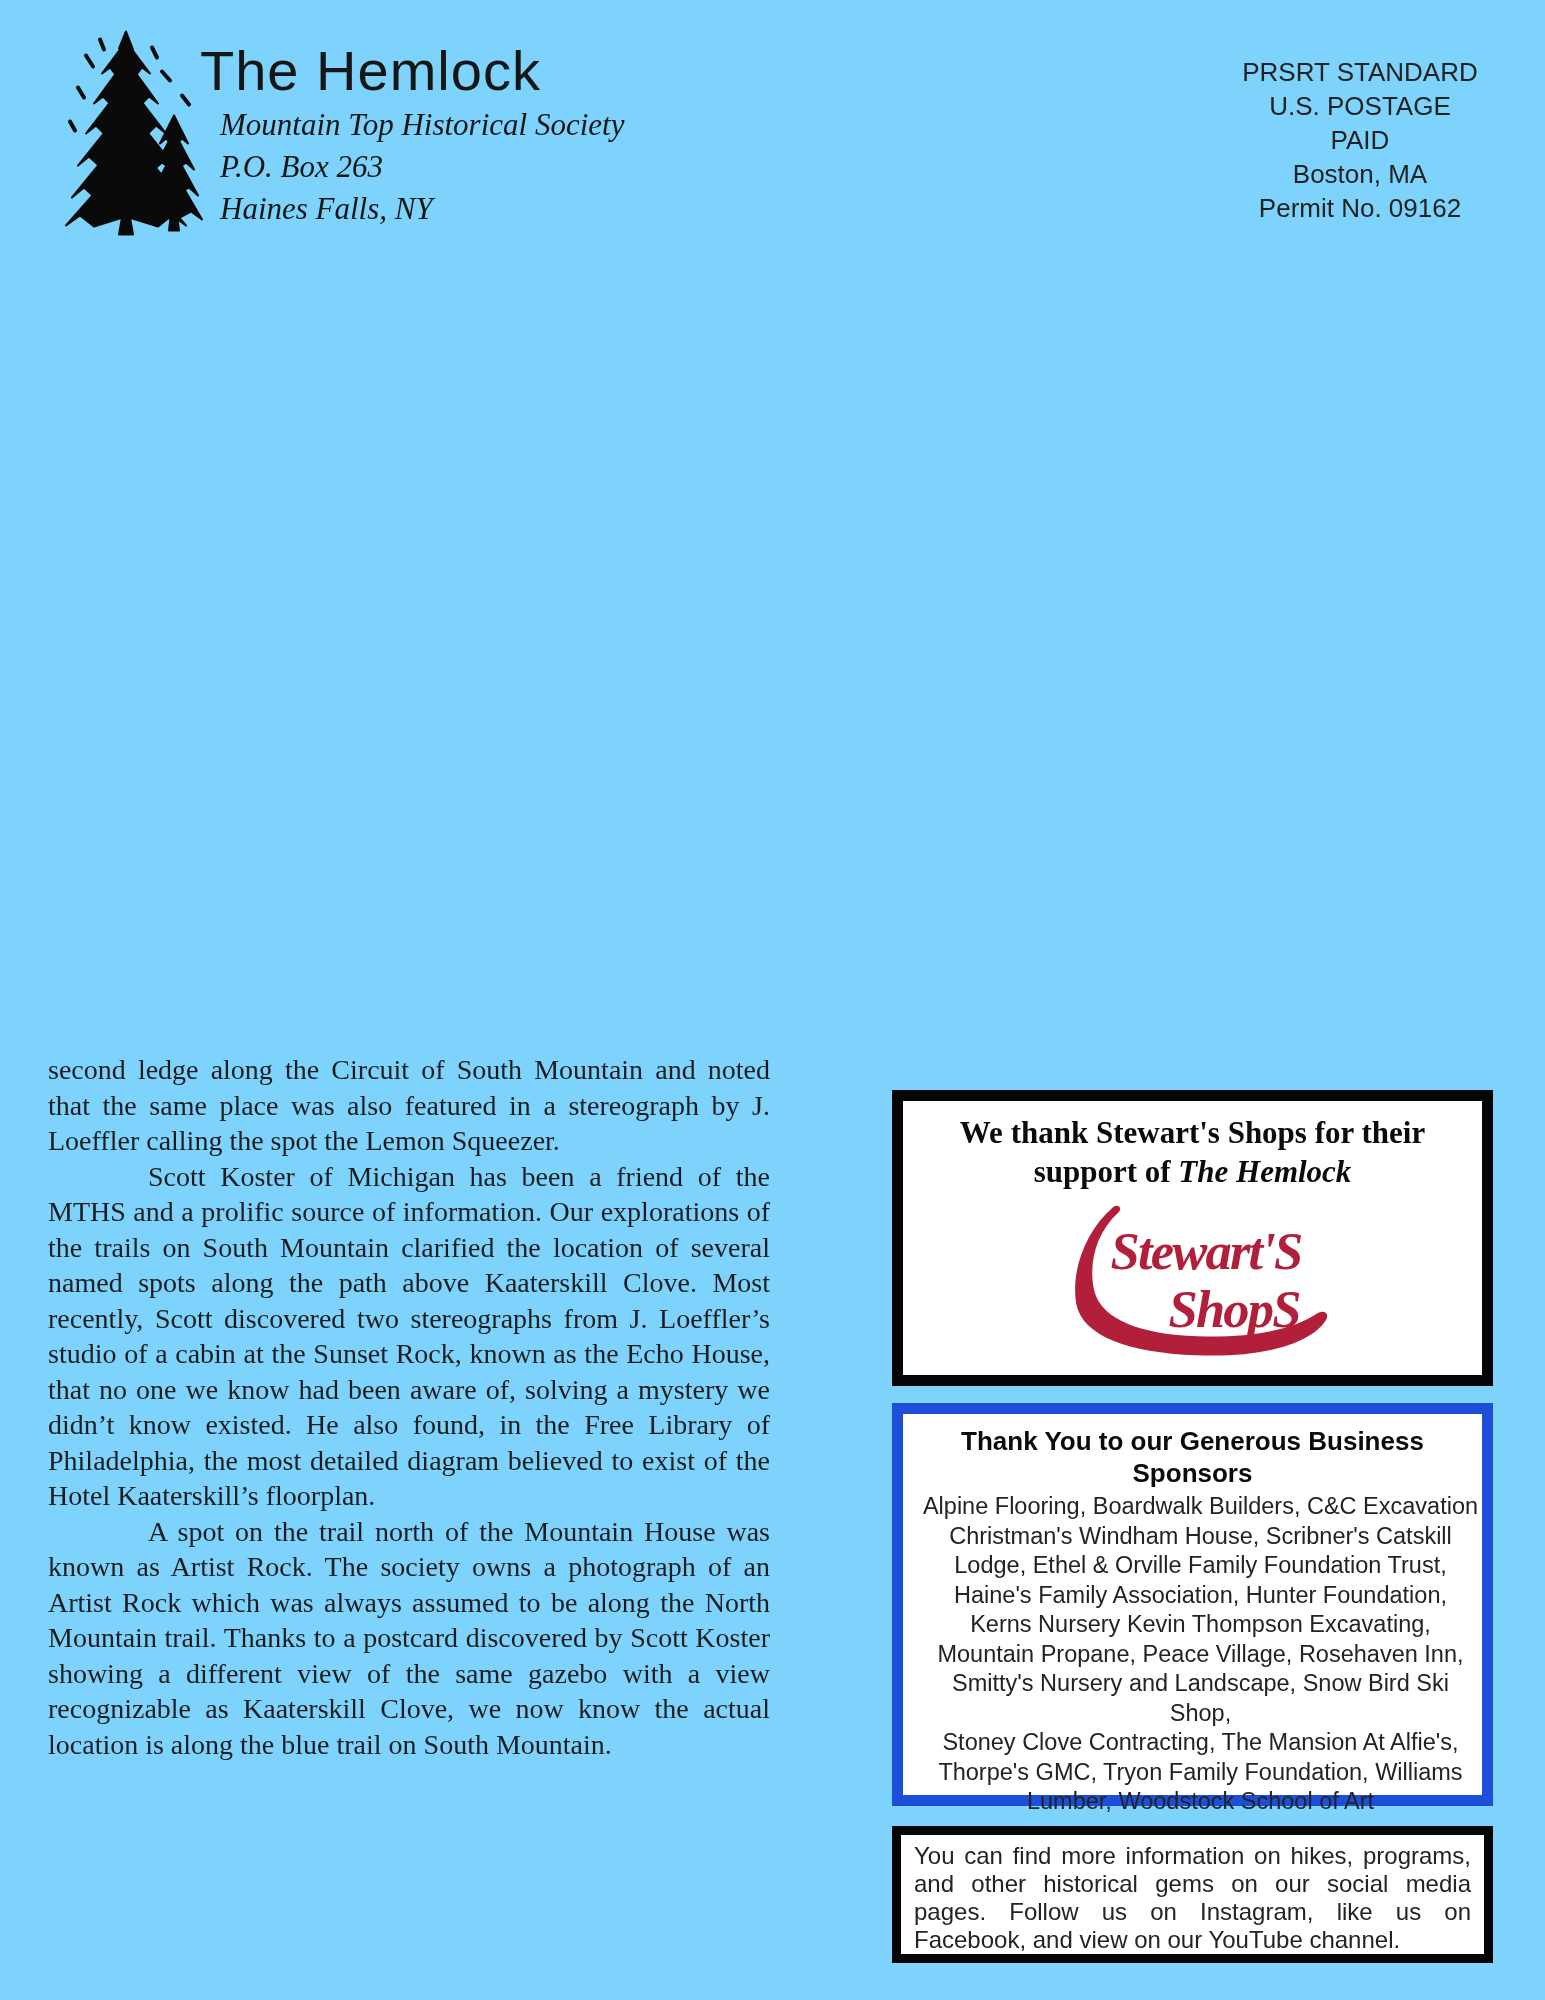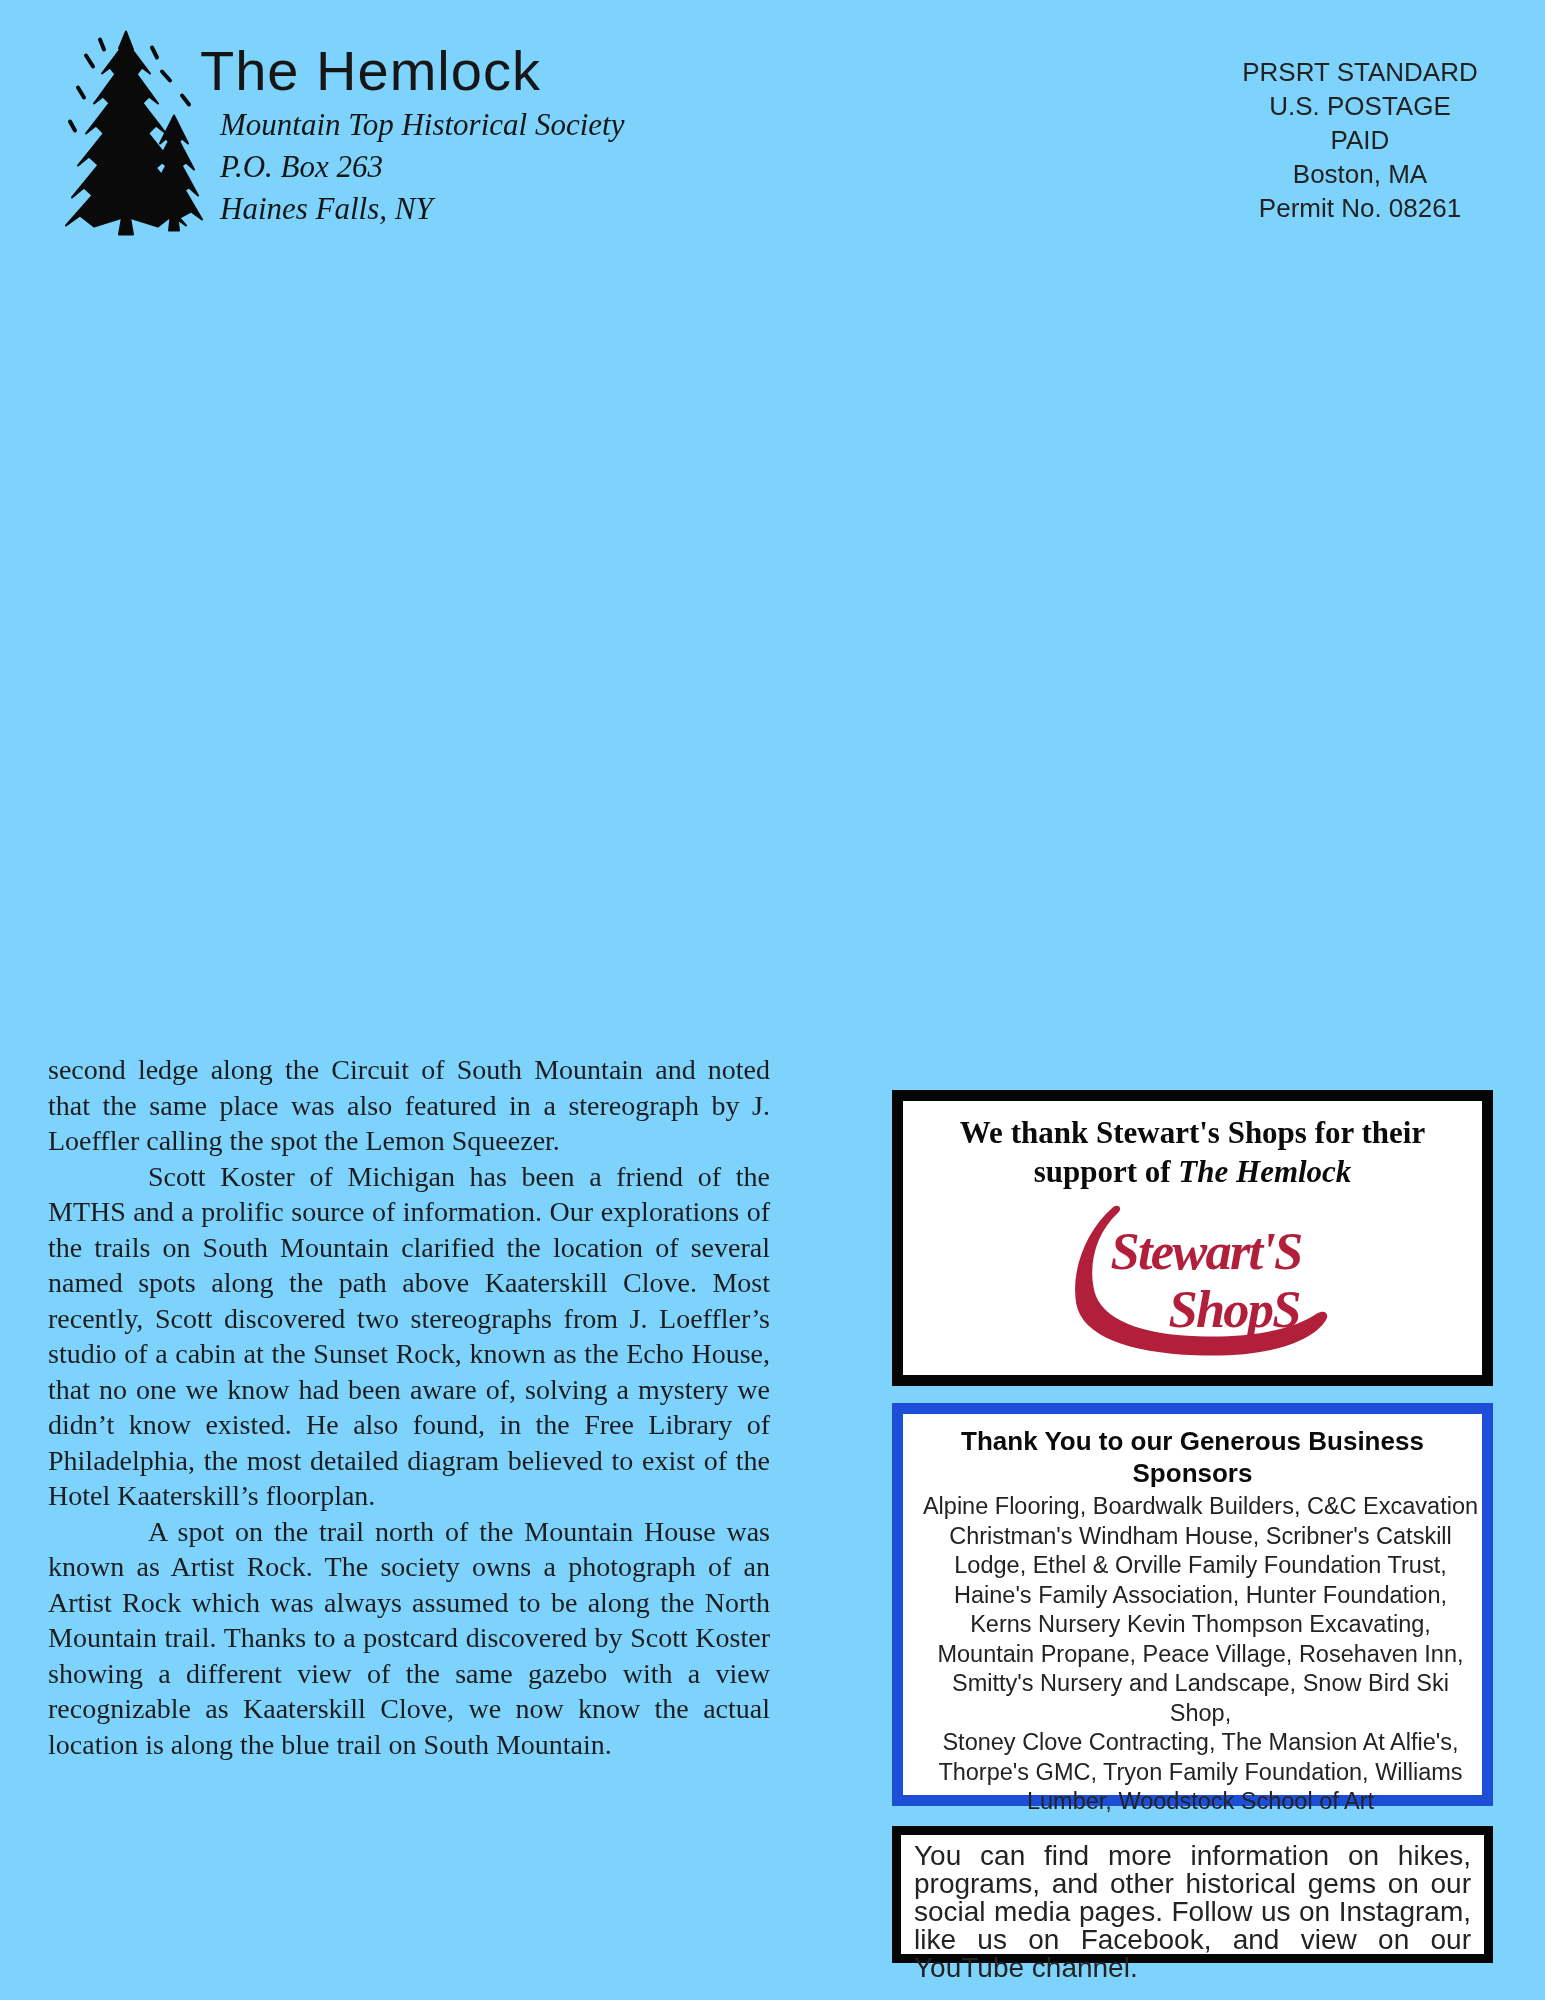--- a/index.html
+++ b/index.html
@@ -128,21 +128,21 @@
   }
 
   .social{
     top:1826px; height:137px;
     border:9px solid #050505;
     padding:7px 13px 0 13px;
   }
   .social-text{
     margin:0;
     font-family:"Liberation Sans", sans-serif;
-    font-size:28px;
+    font-size:24px;
     line-height:28px;
     text-align:justify;
     color:#232323;
   }
 </style>
 </head>
 <body>
 
 <div class="page">
 
@@ -175,21 +175,21 @@
 
   <div class="mast-title">The Hemlock</div>
   <div class="mast-org pre-line">Mountain Top Historical Society
 P.O. Box 263
 Haines Falls, NY</div>
 
   <div class="postage pre-line">PRSRT STANDARD
 U.S. POSTAGE
 PAID
 Boston, MA
-Permit No. 08261</div>
+Permit No. 09162</div>
 
   <div class="article">
     <p class="no-indent">second ledge along the Circuit of South Mountain and noted that the same place was also featured in a stereograph by J. Loeffler calling the spot the Lemon Squeezer.</p>
     <p>Scott Koster of Michigan has been a friend of the MTHS and a prolific source of information. Our explorations of the trails on South Mountain clarified the location of several named spots along the path above Kaaterskill Clove. Most recently, Scott discovered two stereographs from J. Loeffler’s studio of a cabin at the Sunset Rock, known as the Echo House, that no one we know had been aware of, solving a mystery we didn’t know existed. He also found, in the Free Library of Philadelphia, the most detailed diagram believed to exist of the Hotel Kaaterskill’s floorplan.</p>
     <p>A spot on the trail north of the Mountain House was known as Artist Rock. The society owns a photograph of an Artist Rock which was always assumed to be along the North Mountain trail. Thanks to a postcard discovered by Scott Koster showing a different view of the same gazebo with a view recognizable as Kaaterskill Clove, we now know the actual location is along the blue trail on South Mountain.</p>
   </div>
 
   <div class="box stewarts">
     <div class="stewarts-title"><span>We thank Stewart's Shops for their support of </span><span class="ital">The Hemlock</span></div>
     <svg class="stewarts-logo" viewBox="0 0 350 190" xmlns="http://www.w3.org/2000/svg" aria-hidden="true">

